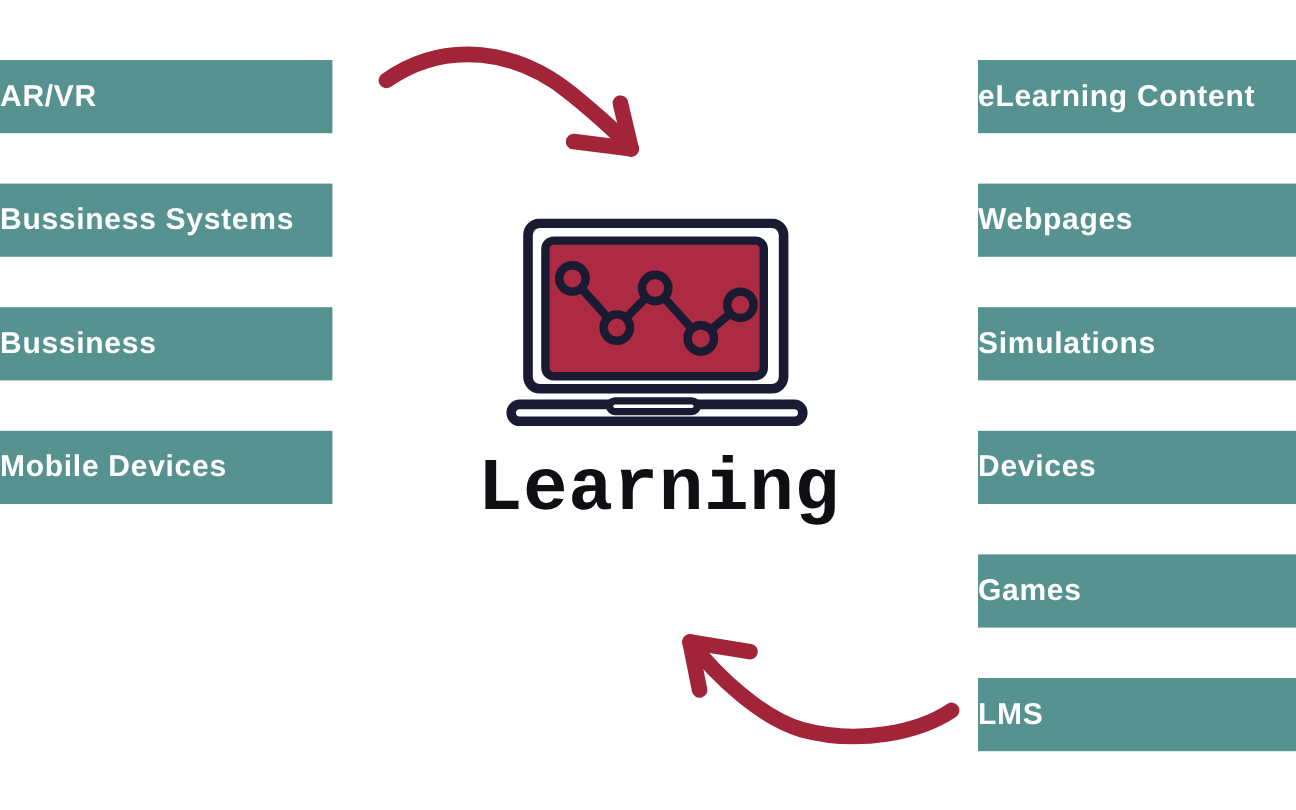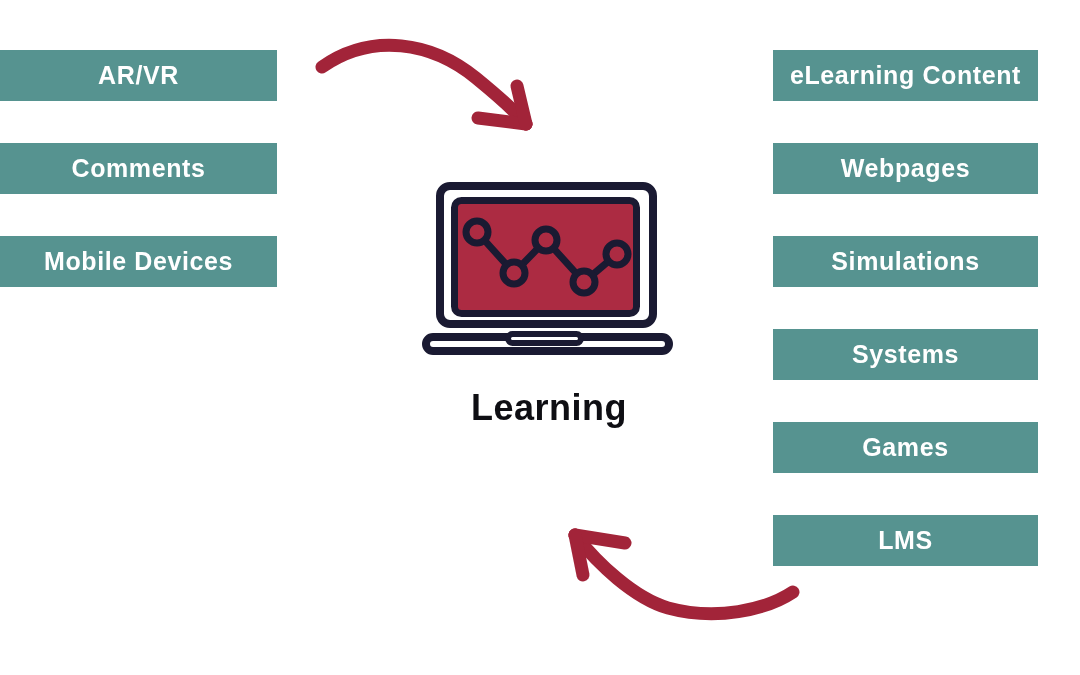--- a/index.html
+++ b/index.html
@@ -12,44 +12,44 @@
     overflow: hidden;
   }
   .col {
     position: absolute;
     top: 50px;
     display: flex;
     flex-direction: column;
     gap: 42px;
   }
   .col-left  { left: 0;     width: 277px; }
-  .col-right { left: 773px; width: 265px; }
+  .col-right { left: 815px; width: 265px; }
   .bar {
-    height: 51px;
+    height: 61px;
     background: var(--teal, #569390);
     color: var(--bar_text, #ffffff);
     display: flex;
     align-items: center;
-    justify-content: center;
     font-size: 25px;
     font-weight: 700;
     letter-spacing: 0.6px;
     white-space: nowrap;
   }
   .title {
     position: absolute;
     left: 389px;
     top: 379px;
     width: 320px;
     text-align: center;
-    font-size: 36px;
+    font-size: 62px;
     line-height: 57px;
     font-weight: 700;
     letter-spacing: 0.5px;
     color: var(--title_text, #0e0e13);
+    font-family: Liberation Mono, monospace;
   }
   .laptop-icon   { position: absolute; left: 421px; top: 182px; width: 253px; height: 174px; }
   .arrow-top     { position: absolute; left: 312px; top: 28px;  width: 230px; height: 112px; }
   .arrow-bottom  { position: absolute; left: 556px; top: 520px; width: 245px; height: 105px; }
 
   .lp-outline { fill: #ffffff; stroke: var(--navy, #1a1a32); stroke-width: 8; }
   .lp-notch   { fill: #ffffff; stroke: var(--navy, #1a1a32); stroke-width: 6; }
   .lp-screen  { fill: var(--screen_red, #ac2b42); stroke: var(--navy, #1a1a32); stroke-width: 7; }
   .lp-line    { fill: none; stroke: var(--navy, #1a1a32); stroke-width: 7; stroke-linecap: round; stroke-linejoin: round; }
   .lp-node    { fill: var(--screen_red, #ac2b42); stroke: var(--navy, #1a1a32); stroke-width: 7; }
@@ -64,39 +64,42 @@
 </head>
 <body>
 
 <div class="canvas">
 
   <div class="col col-left">
     <div class="bar">
       <span>AR/VR</span>
     </div>
     <div class="bar">
-      <span>Comments</span>
+      <span>Bussiness Systems</span>
+    </div>
+    <div class="bar">
+      <span>Bussiness</span>
     </div>
     <div class="bar">
       <span>Mobile Devices</span>
     </div>
   </div>
 
   <div class="col col-right">
     <div class="bar">
       <span>eLearning Content</span>
     </div>
     <div class="bar">
       <span>Webpages</span>
     </div>
     <div class="bar">
       <span>Simulations</span>
     </div>
     <div class="bar">
-      <span>Systems</span>
+      <span>Devices</span>
     </div>
     <div class="bar">
       <span>Games</span>
     </div>
     <div class="bar">
       <span>LMS</span>
     </div>
   </div>
 
   <svg class="arrow-top" viewBox="0 0 230 112" aria-hidden="true">

